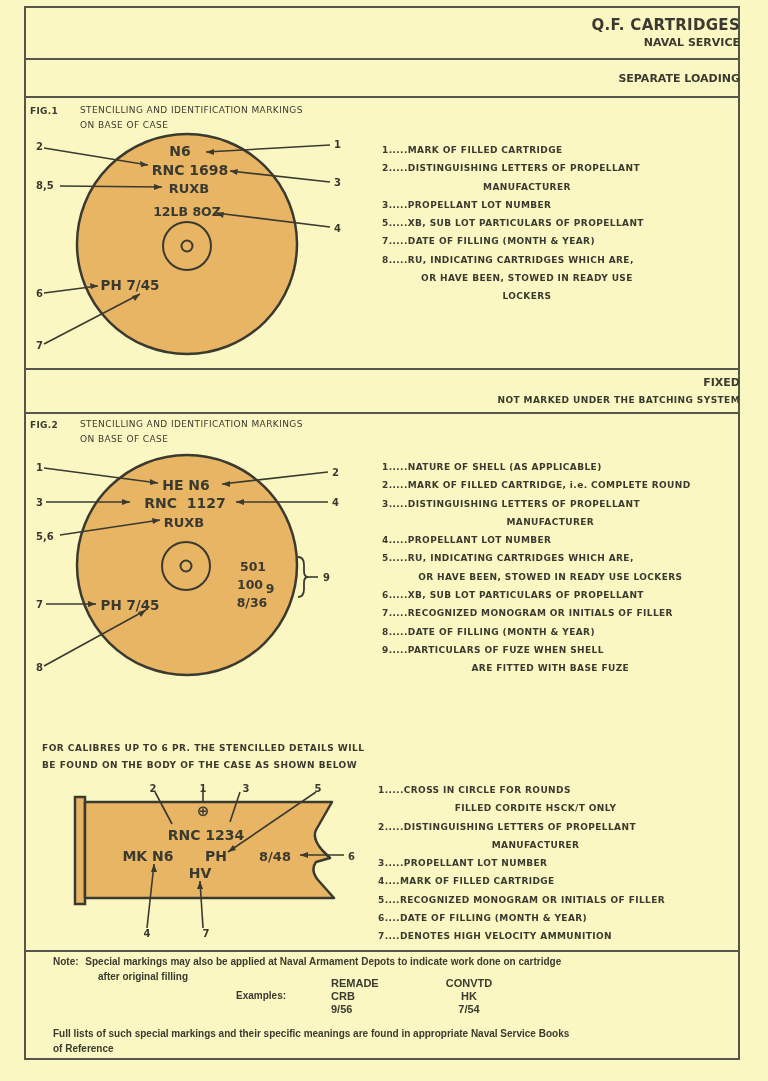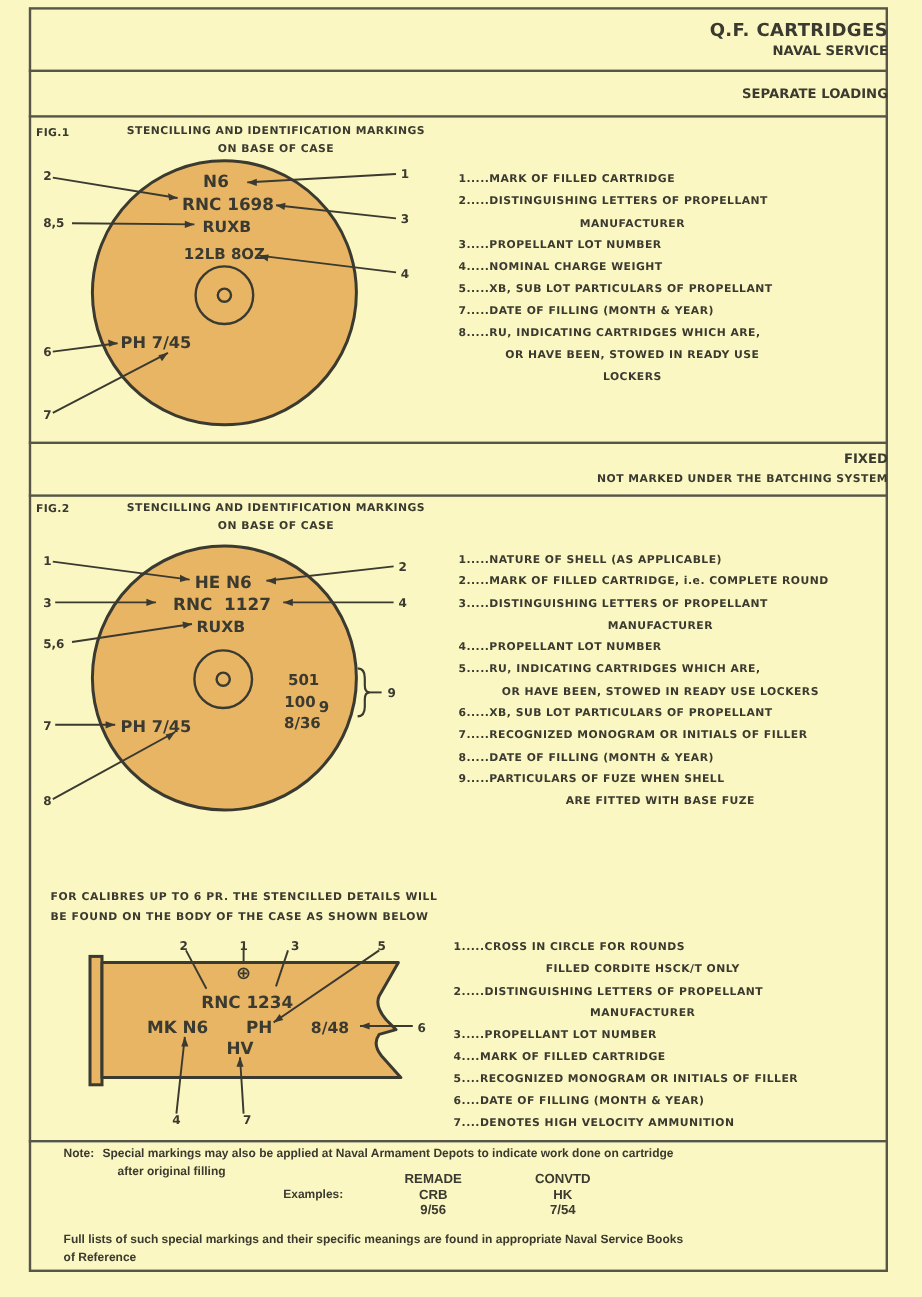--- a/index.html
+++ b/index.html
@@ -9,21 +9,21 @@
   }
   .frame { position:absolute; left:24px; top:6px; width:716px; height:1054px; border:2px solid #55554a; box-sizing:border-box; }
   .hline { position:absolute; left:24px; width:716px; height:0; border-top:2px solid #55554a; }
   .center { position:absolute; left:24px; width:716px; text-align:right; font-weight:bold; }
   .t-title { top:16px; font-size:15px; letter-spacing:0.3px; }
   .t-sub { top:36px; font-size:11px; }
   .t-sep { top:72px; font-size:11px; }
   .t-fixed { top:376px; font-size:11px; }
   .t-notmarked { top:395px; font-size:9px; letter-spacing:0.4px; }
   .fig-label { position:absolute; font-size:9px; font-weight:bold; letter-spacing:0.3px; }
-  .fig-title { position:absolute; font-size:9px; font-weight:bold; letter-spacing:0.4px; text-align:center; width:300px; line-height:15px; }
+  .fig-title { position:absolute; font-size:9px; font-weight:normal; letter-spacing:0.4px; width:300px; line-height:15px; }
   .legend { position:absolute; font-size:9px; font-weight:bold; letter-spacing:0.4px; line-height:18.3px; }
   .legend .item { white-space:nowrap; }
   .legend .cont { padding-left:28px; white-space:nowrap;text-align:center; }
   svg { position:absolute; overflow:visible; }
   .svgtext { font-family:"DejaVu Sans", sans-serif; font-weight:bold; fill:#3a3a30; }
   .note { position:absolute; left:36px; font-size:10px; font-weight:bold; font-family:"Liberation Sans", sans-serif;margin-left:17px; }
   .para { position:absolute; font-size:9px; font-weight:bold; letter-spacing:0.5px; line-height:17px; }
 </style>
 </head>
 <body>
@@ -79,21 +79,20 @@
   <text class="svgtext" x="334" y="232" font-size="10">4</text>
   <text class="svgtext" x="36" y="297" font-size="10">6</text>
   <text class="svgtext" x="36" y="349" font-size="10">7</text>
 </svg>
 
 <div class="legend" style="left:382px; top:141px">
   <div class="item">1.....MARK OF FILLED CARTRIDGE</div>
   <div class="item">2.....DISTINGUISHING LETTERS OF PROPELLANT</div>
   <div class="cont">MANUFACTURER</div>
   <div class="item">3.....PROPELLANT LOT NUMBER</div>
-  <div class="item">4.....NOMINAL CHARGE WEIGHT</div>
   <div class="item">5.....XB, SUB LOT PARTICULARS OF PROPELLANT</div>
   <div class="item">7.....DATE OF FILLING (MONTH &amp; YEAR)</div>
   <div class="item">8.....RU, INDICATING CARTRIDGES WHICH ARE,</div>
   <div class="cont">OR HAVE BEEN, STOWED IN READY USE</div>
   <div class="cont">LOCKERS</div>
 </div>
 
 <div class="center t-fixed">FIXED</div>
 <div class="center t-notmarked">NOT MARKED UNDER THE BATCHING SYSTEM</div>
 
@@ -209,21 +208,21 @@
   <div class="item">6....DATE OF FILLING (MONTH &amp; YEAR)</div>
   <div class="item">7....DENOTES HIGH VELOCITY AMMUNITION</div>
 </div>
 
 <div class="note" style="top:956px">
   <span>Note:</span>
   <span style="margin-left:4px">Special markings may also be applied at Naval Armament Depots to indicate work done on cartridge</span>
 </div>
 <div class="note" style="left:81px; top:971px">after original filling</div>
 <div class="note" style="left:219px; top:990px">Examples:</div>
-<div class="note" style="left:314px; top:977px; width:60px; text-align:center; line-height:13px; font-size:11px">
+<div class="note" style="left:314px; top:977px; width:60px; text-align:left; line-height:13px; font-size:11px">
   <div>REMADE</div>
   <div>CRB</div>
   <div>9/56</div>
 </div>
 <div class="note" style="left:422px; top:977px; width:60px; text-align:center; line-height:13px; font-size:11px">
   <div>CONVTD</div>
   <div>HK</div>
   <div>7/54</div>
 </div>
 <div class="note" style="left:36px; top:1028px">Full lists of such special markings and their specific meanings are found in appropriate Naval Service Books</div>

